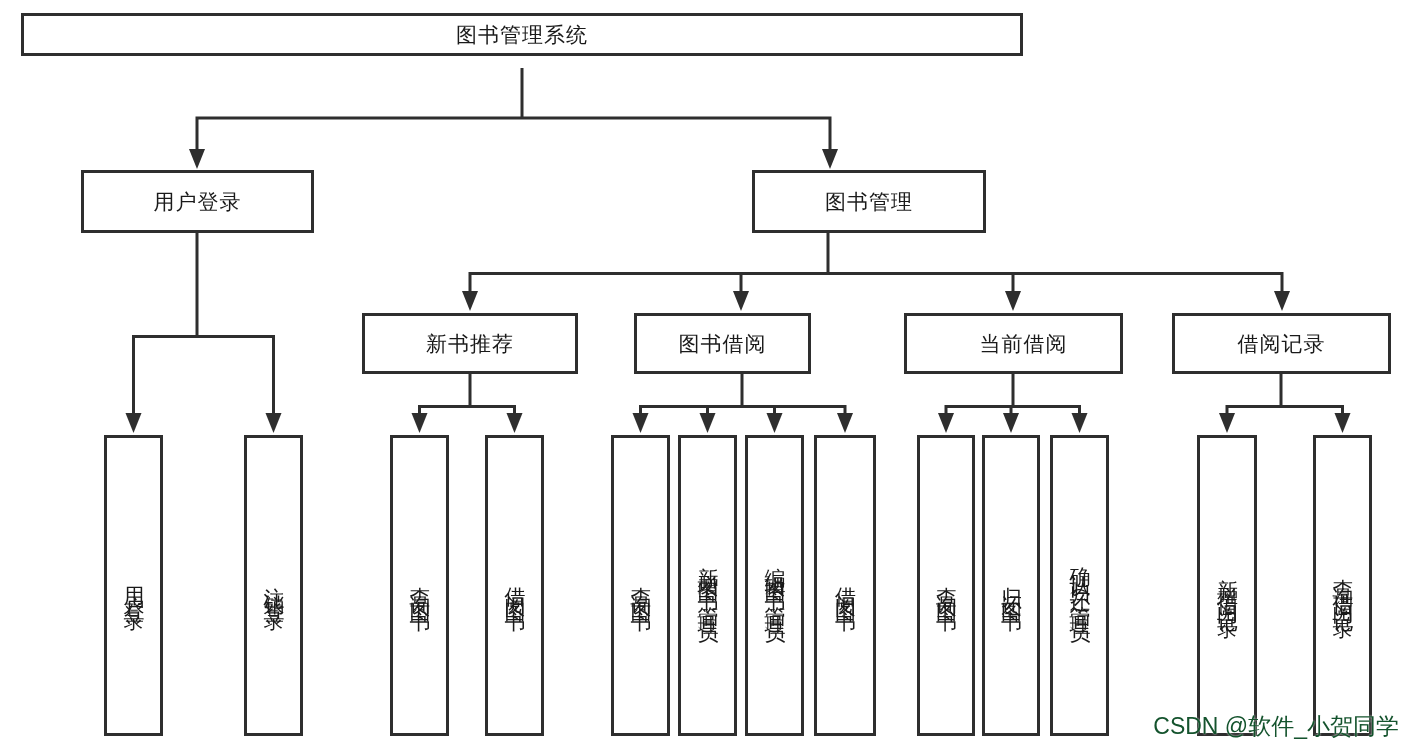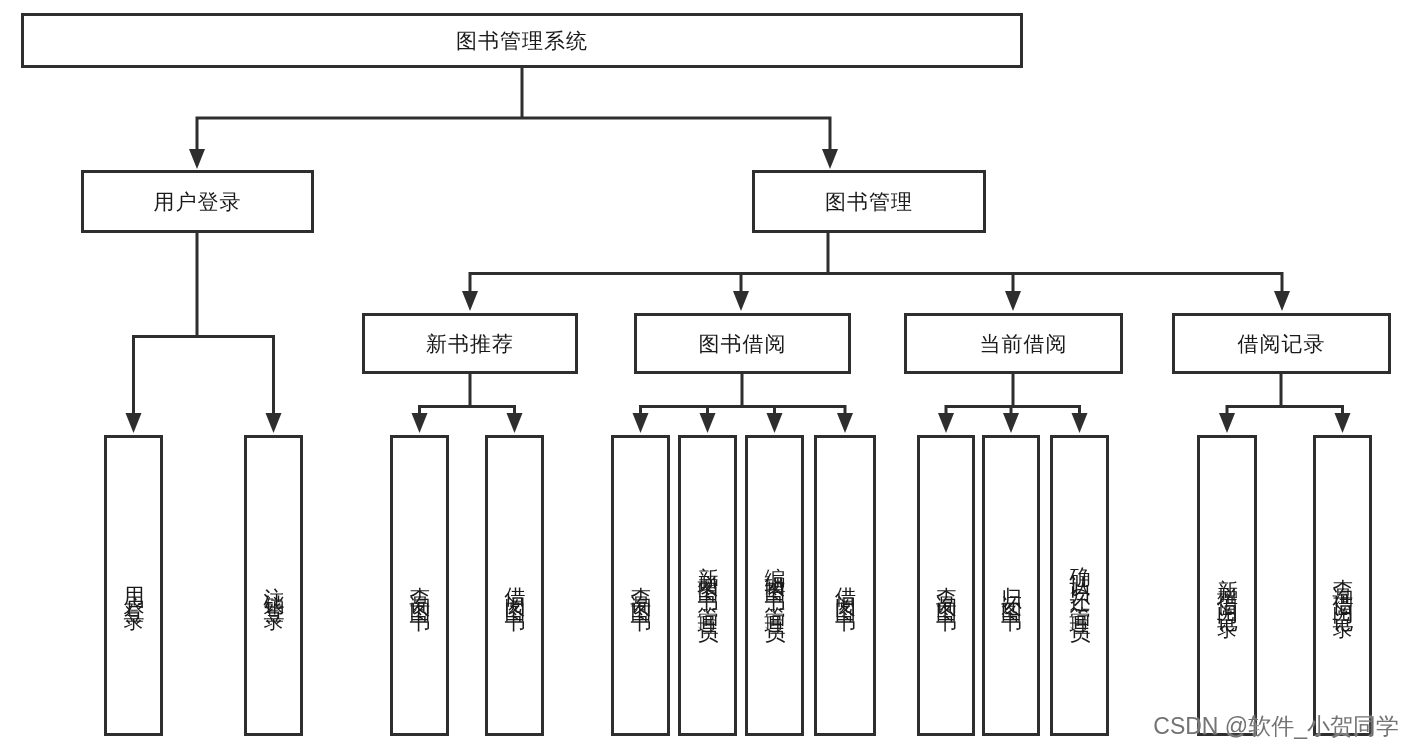--- a/index.html
+++ b/index.html
@@ -36,21 +36,21 @@
     font-size:21px;
     letter-spacing:8px;
     line-height:1;
     white-space:nowrap;
   }
   .watermark {
     position:absolute;
     top:711px; right:6px;
     font-family:"Liberation Sans","DejaVu Sans",sans-serif;
     font-size:23px;
-    color:#737373;
+    color:#14532d;
     text-shadow:0 0 2px #ffffff;
     z-index:5;
     pointer-events:none;
   }
 </style>
 </head>
 <body>
 
 <div id="canvas">
 
@@ -87,35 +87,35 @@
       <polygon points="766.5,413 782.5,413 774.5,433"></polygon>
       <polygon points="837,413 853,413 845,433"></polygon>
       <polygon points="938,413 954,413 946,433"></polygon>
       <polygon points="1003,413 1019,413 1011,433"></polygon>
       <polygon points="1071.5,413 1087.5,413 1079.5,433"></polygon>
       <polygon points="1219,413 1235,413 1227,433"></polygon>
       <polygon points="1334.5,413 1350.5,413 1342.5,433"></polygon>
     </g>
   </svg>
 
-  <div class="hbox" style="left:21px; top:13px; width:1002px; height:55px;">
+  <div class="hbox" style="left:21px; top:13px; width:1002px; height:43px;">
     <span>图书管理系统</span>
   </div>
 
   <div class="hbox" style="left:81px; top:170px; width:233px; height:63px;">
     <span>用户登录</span>
   </div>
   <div class="hbox" style="left:711px; top:170px; width:234px; height:63px;margin-left:41px;">
     <span>图书管理</span>
   </div>
 
   <div class="hbox" style="left:362px; top:313px; width:216px; height:61px;align-items:center;">
     <span>新书推荐</span>
   </div>
-  <div class="hbox" style="left:634px; top:313px; width:217px; height:61px;">
+  <div class="hbox" style="left:634px; top:313px; width:177px; height:61px;">
     <span>图书借阅</span>
   </div>
   <div class="hbox" style="left:904px; top:313px; width:219px; height:61px;padding-left:20px;">
     <span>当前借阅</span>
   </div>
   <div class="hbox" style="left:1172px; top:313px; width:219px; height:61px;">
     <span>借阅记录</span>
   </div>
 
   <div class="vbox" style="left:104px; top:435px; width:59px; height:301px;">

